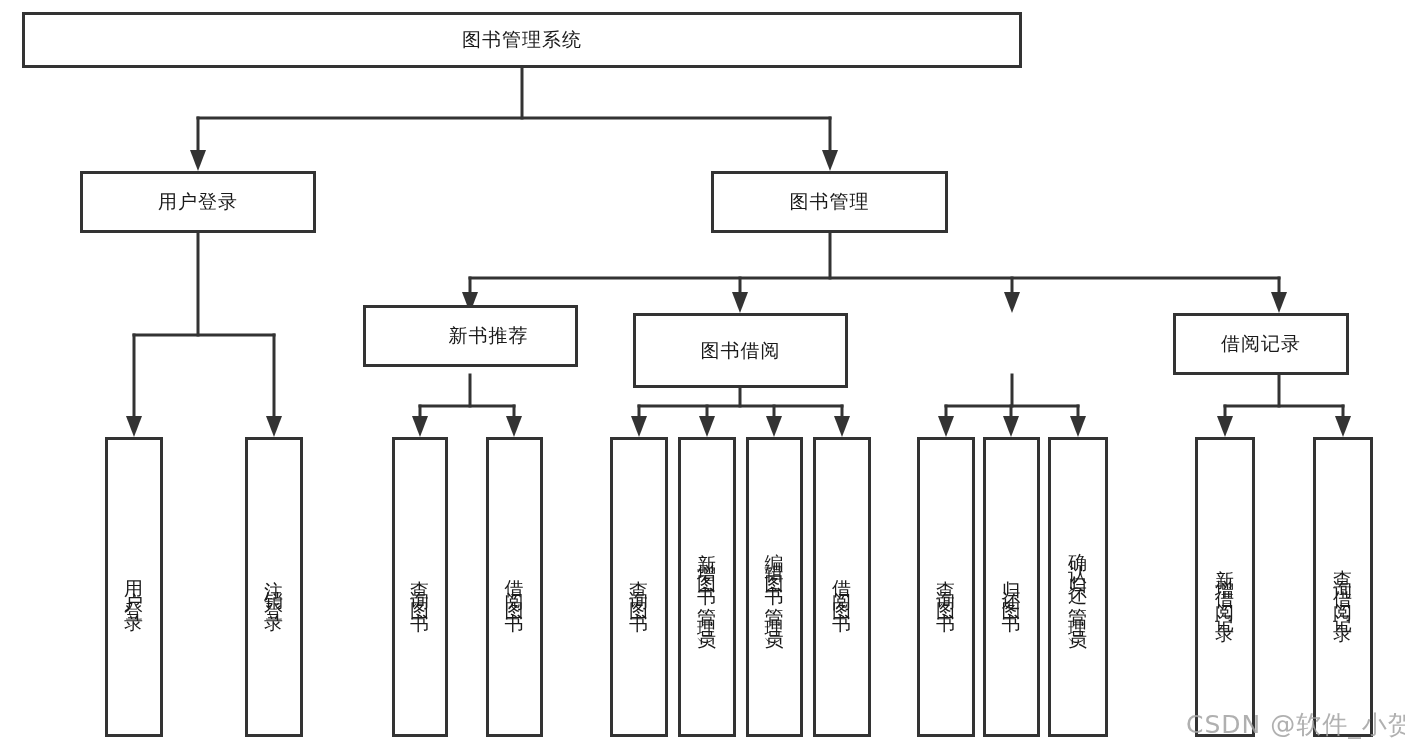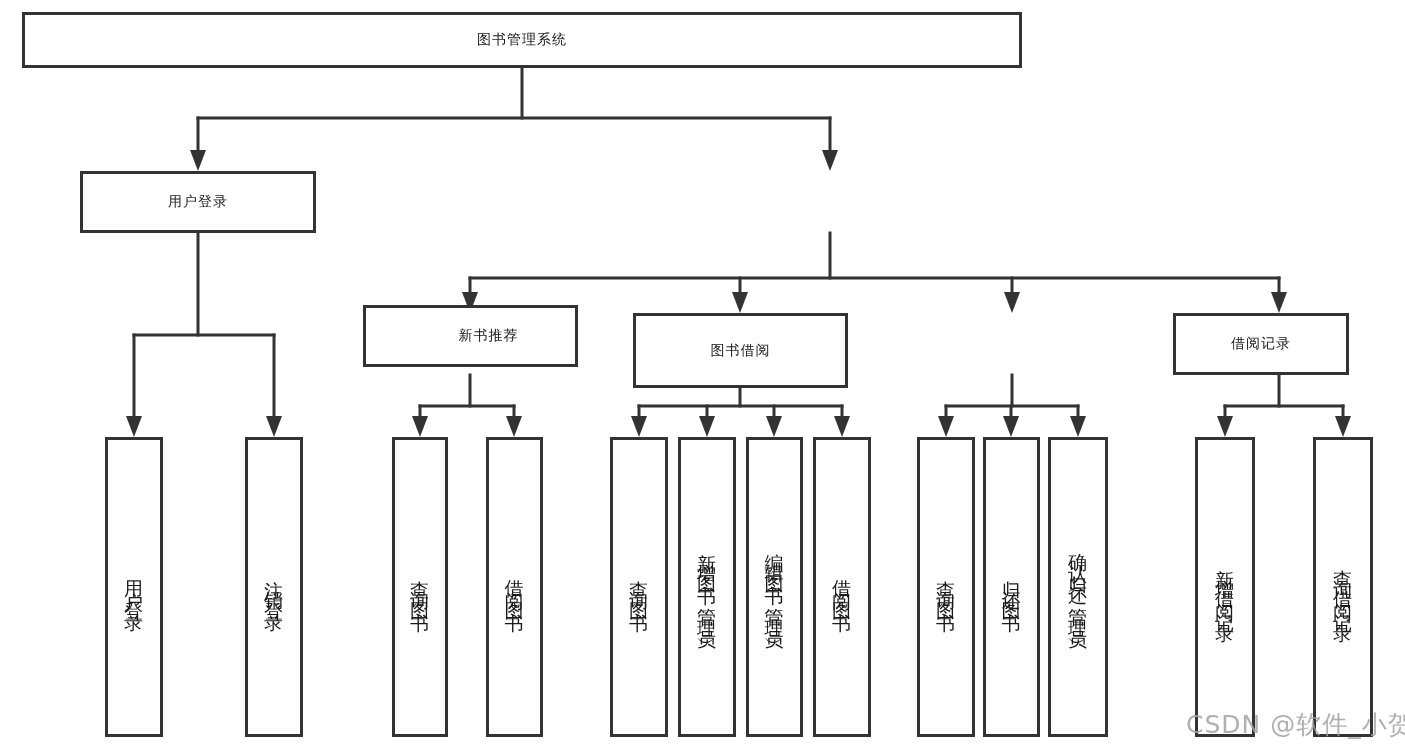--- a/index.html
+++ b/index.html
@@ -19,21 +19,21 @@
   .node {
     position: absolute;
     box-sizing: border-box;
     border: 3px solid #333333;
     background: #ffffff;
     color: #1a1a1a;
     display: flex;
     align-items: center;
     justify-content: center;
   }
-  .h-node { font-size: 14px; letter-spacing: 1px; }
+  .h-node { font-size: 19px; letter-spacing: 1px; }
   .v-node { font-size: 19px; }
   .v-node .v-text {
     writing-mode: vertical-rl;
     -webkit-writing-mode: vertical-rl;
     letter-spacing: 11px;
     line-height: 1;
     white-space: nowrap;
   }
   .watermark {
     position: absolute;
@@ -128,20 +128,23 @@
     </g>
   </svg>
 
   <div class="node h-node" style="left:22px; top:12px; width:1000px; height:56px;">
     <span>图书管理系统</span>
   </div>
 
   <div class="node h-node" style="left:80px; top:171px; width:236px; height:62px;">
     <span>用户登录</span>
   </div>
+  <div class="node h-node" style="left:711px; top:171px; width:237px; height:62px;">
+    <span>图书管理</span>
+  </div>
 
   <div class="node h-node" style="left:363px; top:305px; width:215px; height:62px;padding-left:36px;">
     <span>新书推荐</span>
   </div>
   <div class="node h-node" style="left:633px; top:313px; width:215px; height:75px;">
     <span>图书借阅</span>
   </div>
   <div class="node h-node" style="left:1173px; top:313px; width:176px; height:62px;">
     <span>借阅记录</span>
   </div>

